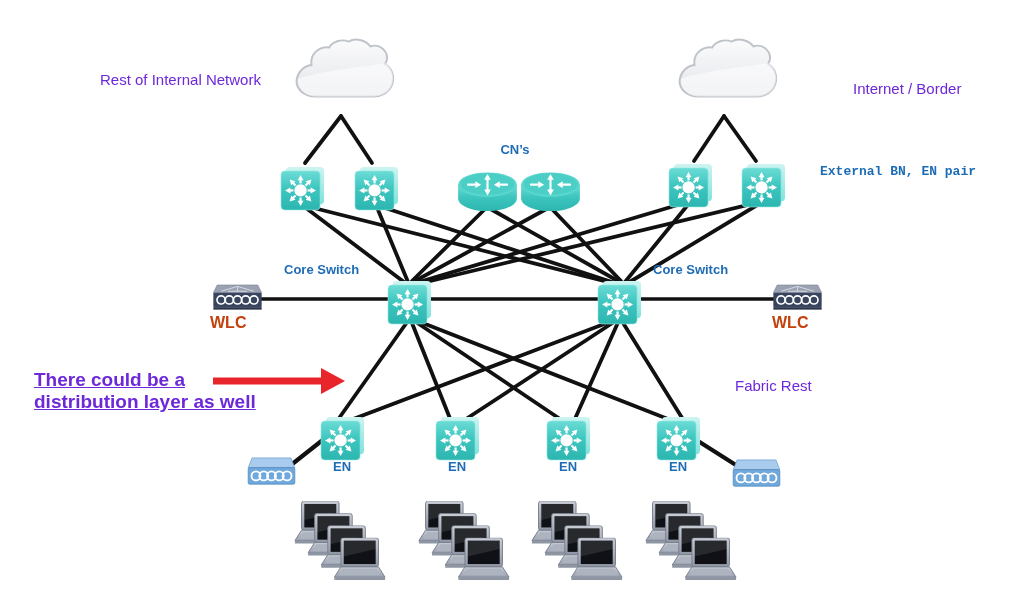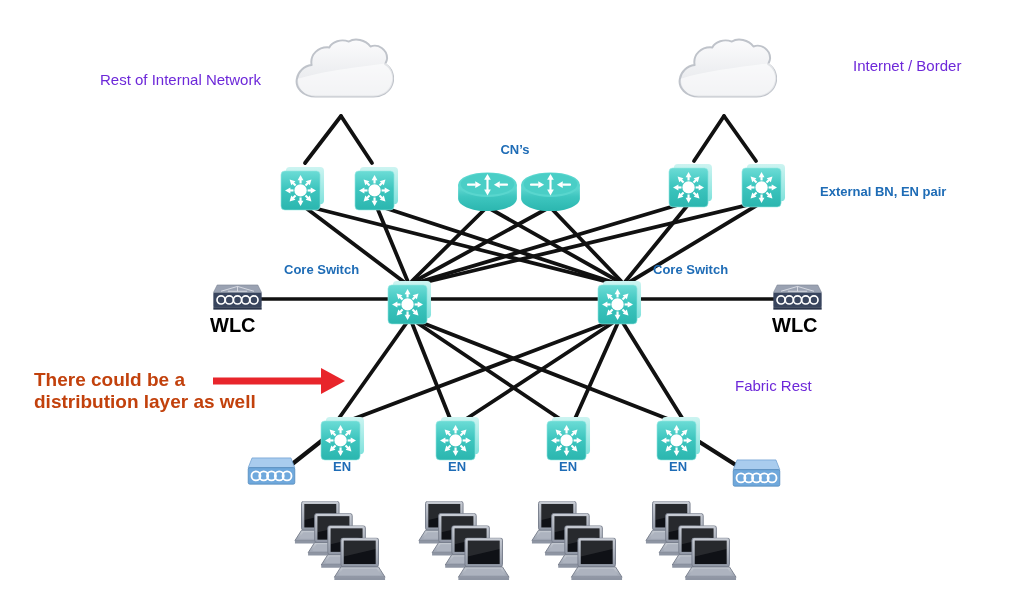--- a/index.html
+++ b/index.html
@@ -4,22 +4,22 @@
 <style>
   html,body{margin:0;padding:0;background:#ffffff;}
   .stage{
     position:relative;width:1024px;height:599px;background:#ffffff;overflow:hidden;
     font-family:"Liberation Sans", sans-serif;
   }
   .dev{position:absolute;line-height:0;}
   .lbl{position:absolute;white-space:nowrap;}
   .lbl-black{font-size:15px;color:#6d28d9;margin-left:33px;}
   .lbl-blue{font-size:13px;font-weight:bold;color:#1e6cb6;}
-  .lbl-blue-lg{font-size:20px;font-weight:bold;color:#000000;}
-  .lbl-red{font-size:19px;font-weight:bold;color:#c2410c;line-height:22px;}
+  .lbl-blue-lg{font-size:16px;font-weight:bold;color:#c2410c;}
+  .lbl-red{font-size:19px;font-weight:bold;color:#6d28d9;line-height:22px;text-decoration:underline;}
   .lbl-center{text-align:center;}
   .wires{position:absolute;left:0;top:0;}
   .defs-hidden{position:absolute;width:0;height:0;overflow:hidden;}
 </style>
 </head>
 <body>
 
 <div class="stage">
 
   <svg class="defs-hidden" aria-hidden="true">
@@ -291,23 +291,23 @@
         <use href="#sym-laptops" width="92" height="82"></use>
       </svg>
   </div>
   <div class="dev" style="left:645px;top:501px;">
     <svg width="92" height="82">
         <use href="#sym-laptops" width="92" height="82"></use>
       </svg>
   </div>
 
   <div class="lbl lbl-black" style="left:67px;top:71px;">Rest of Internal Network</div>
-  <div class="lbl lbl-black" style="left:820px;top:57px;">Internet / Border</div>
+  <div class="lbl lbl-black" style="left:820px;top:80px;">Internet / Border</div>
   <div class="lbl lbl-blue lbl-center" style="left:470px;top:142px;width:90px;">CN’s</div>
-  <div class="lbl lbl-blue" style="left:820px;top:184px;">External BN, EN pair</div>
+  <div class="lbl lbl-blue" style="left:820px;top:164px;font-family:Liberation Mono, monospace;">External BN, EN pair</div>
   <div class="lbl lbl-blue" style="left:284px;top:262px;">Core Switch</div>
   <div class="lbl lbl-blue" style="left:653px;top:262px;">Core Switch</div>
   <div class="lbl lbl-blue-lg" style="left:210px;top:314px;">WLC</div>
   <div class="lbl lbl-blue-lg" style="left:772px;top:314px;">WLC</div>
   <div class="lbl lbl-black" style="left:702px;top:377px;">Fabric Rest</div>
 
   <div class="lbl lbl-red" style="left:34px;top:369px;">
     <span style="display:block;">There could be a</span>
     <span style="display:block;">distribution layer as well</span>
   </div>

